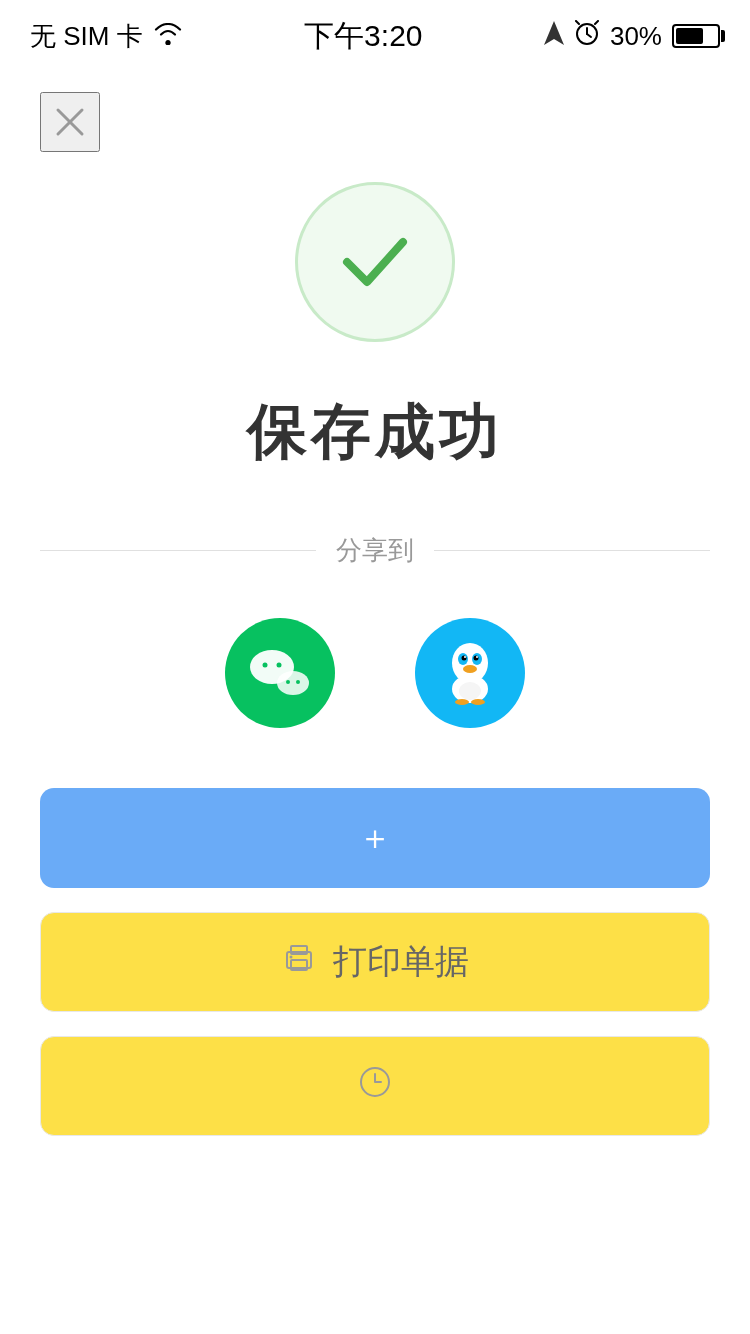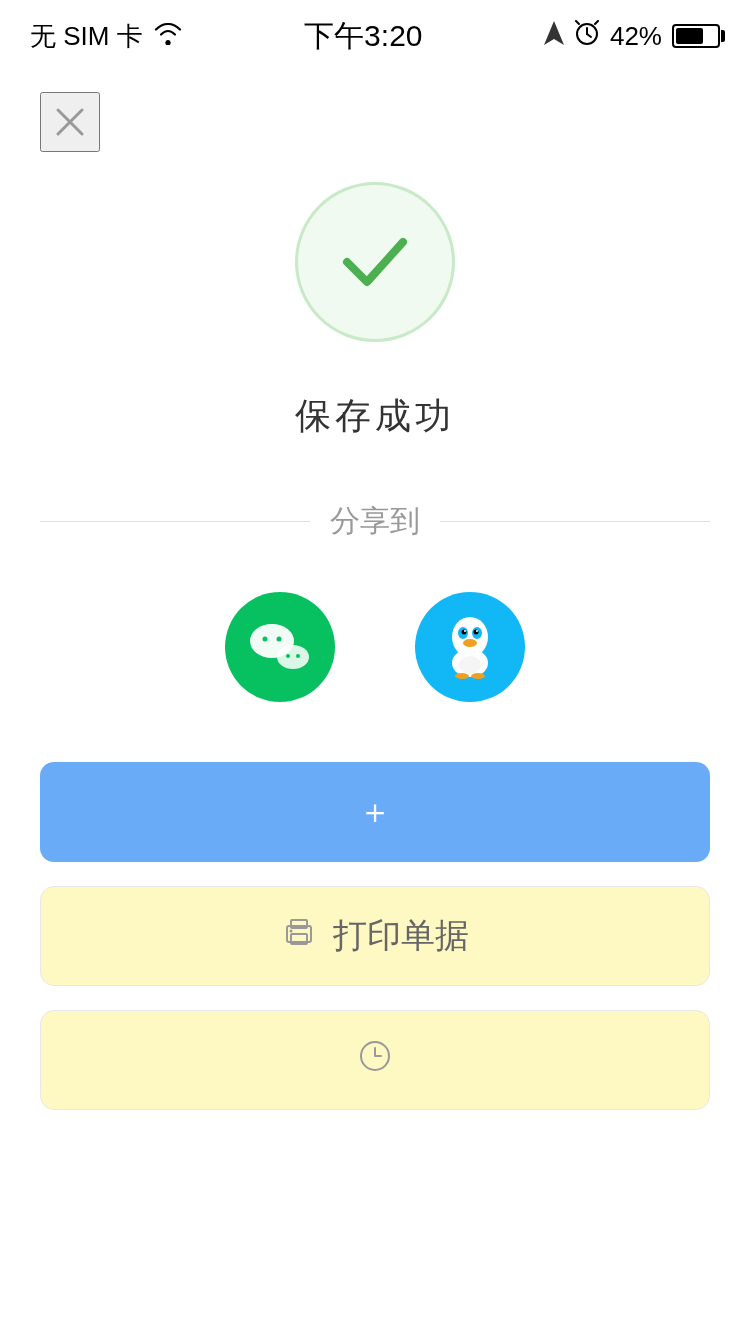--- a/index.html
+++ b/index.html
@@ -128,23 +128,23 @@
       color: #4caf50;
     }
 
     .check-icon svg {
       width: 80px;
       height: 80px;
     }
 
     
     .success-title {
-      font-size: 36px;
+      font-size: 60px;
       color: #333;
-      font-weight: 400;
+      font-weight: 700;
       margin-bottom: 60px;
       letter-spacing: 4px;
     }
 
     
     .share-section {
       width: 100%;
       margin-bottom: 60px;
     }
 
@@ -157,21 +157,21 @@
 
     .share-divider::before,
     .share-divider::after {
       content: '';
       flex: 1;
       height: 1px;
       background: #e0e0e0;
     }
 
     .share-label {
-      font-size: 30px;
+      font-size: 26px;
       color: #999;
       white-space: nowrap;
     }
 
     .share-icons {
       display: flex;
       justify-content: center;
       gap: 80px;
     }
 
@@ -225,21 +225,21 @@
       gap: 16px;
       cursor: pointer;
     }
 
     .btn-primary {
       background: #6aabf7;
       color: #fff;
     }
 
     .btn-secondary {
-      background: #fef9c3;
+      background: #fde047;
       color: #666;
       border: 1px solid #e8e8e8;
     }
   </style>
 </head>
 <body>
 
 <div class="status-bar">
   <div class="status-left">
     <span>无 SIM 卡</span>
@@ -260,21 +260,21 @@
     </span>
     <span>
       <svg width="26" height="26" viewBox="0 0 26 26" fill="none">
         <circle cx="13" cy="14" r="10" stroke="#000" stroke-width="2" fill="none"></circle>
         <line x1="13" y1="8" x2="13" y2="14" stroke="#000" stroke-width="2" stroke-linecap="round"></line>
         <line x1="13" y1="14" x2="17" y2="17" stroke="#000" stroke-width="2" stroke-linecap="round"></line>
         <line x1="5" y1="4" x2="2" y2="1" stroke="#000" stroke-width="2" stroke-linecap="round"></line>
         <line x1="21" y1="4" x2="24" y2="1" stroke="#000" stroke-width="2" stroke-linecap="round"></line>
       </svg>
     </span>
-    <span>42%</span>
+    <span>30%</span>
     <div class="battery-container">
       <div class="battery-icon">
         <div class="battery-fill"></div>
       </div>
     </div>
   </div>
 </div>
 
 <div class="content">
 

